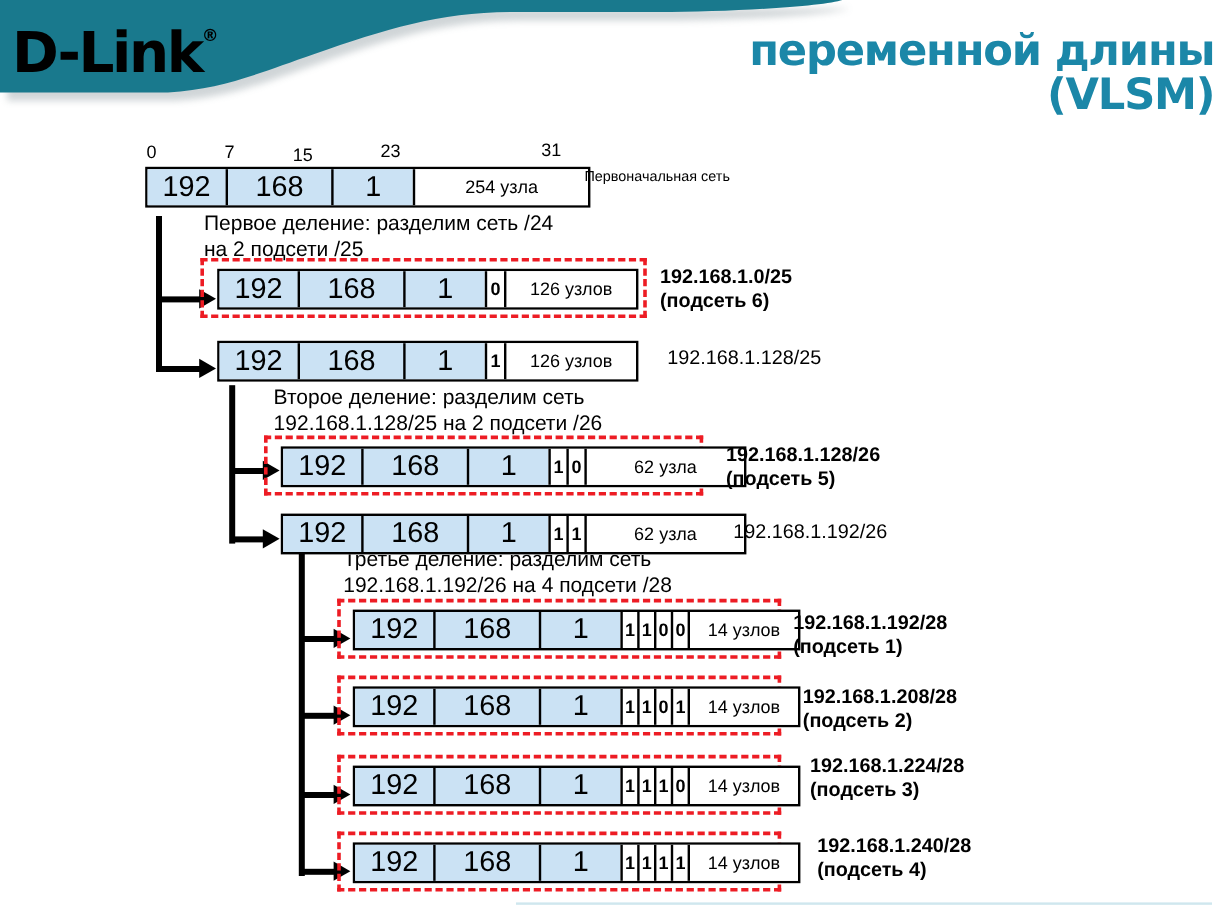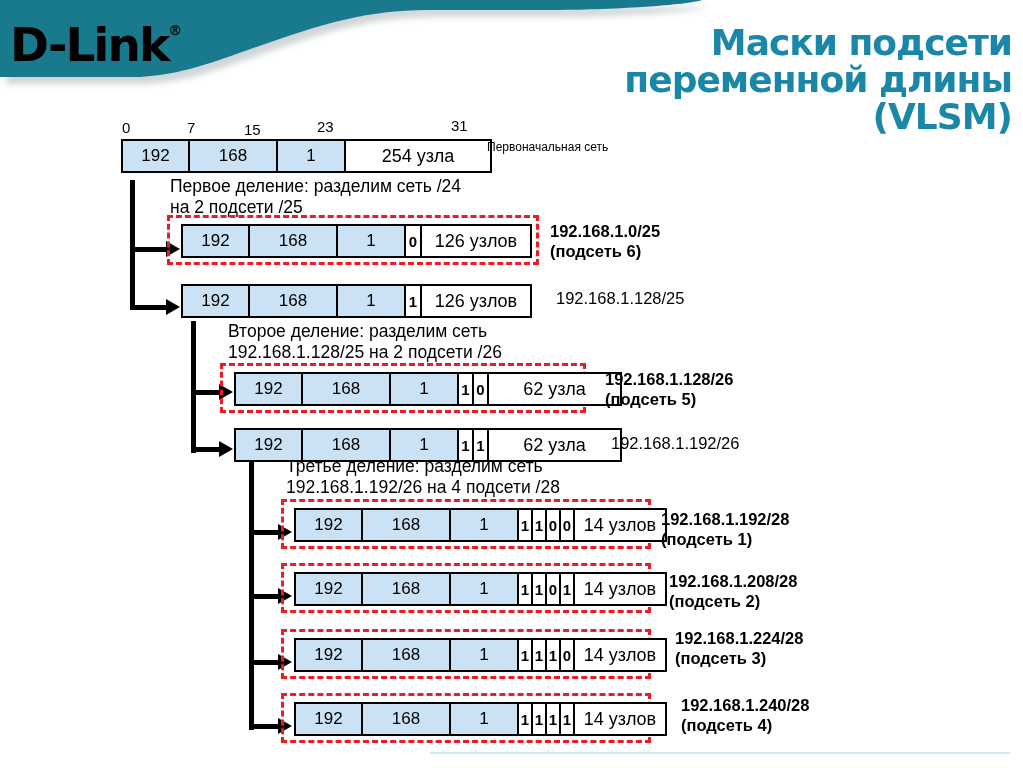--- a/index.html
+++ b/index.html
@@ -16,25 +16,25 @@
   .title{position:absolute;top:24px;right:11px;text-align:right;font-weight:bold;
          font-size:36px;line-height:37px;color:#1b87a8;font-family:"DejaVu Sans",sans-serif;
          letter-spacing:-1px;}
 
   
   .ipbox{position:absolute;display:flex;border:2px solid #000;background:#fff;
          height:34px;box-sizing:border-box;}
   .cell{box-sizing:border-box;border-left:2px solid #000;display:flex;align-items:center;
         justify-content:center;height:100%;flex:none;}
   .cell.first{border-left:none;}
-  .oct{background:#cbe2f4;font-size:17px;}
+  .oct{background:#cbe2f4;font-size:24px;}
   .o1{width:65px}.o2{width:88px}.o3{width:68px}
   .bit{background:#fff;font-weight:bold;font-size:15px;}
   .bit25{width:16px}.bit26{width:15px}.bit28{width:14px}
-  .hosts{background:#fff;font-size:18px;}
+  .hosts{background:#fff;font-size:15px;}
   .h24{width:146px}.h25{width:110px}.h26{width:133px}.h28{width:92px}
 
   .dash{position:absolute;border:3px dashed #ed1c24;box-sizing:border-box;width:372px;height:50px;}
 
   
   .bitlabel{position:absolute;font-size:15px;color:#000;}
   .netlabel{position:absolute;font-size:12px;line-height:21px;}
   .caption{position:absolute;font-size:17.5px;line-height:20.5px;}
   .sublabel{position:absolute;font-size:16.5px;line-height:20px;}
   .sublabel.bold{font-weight:bold;}
@@ -55,21 +55,20 @@
       <filter id="soft" x="-20%" y="-20%" width="140%" height="140%">
         <feGaussianBlur stdDeviation="3"></feGaussianBlur>
       </filter>
     </defs>
   <path d="M0 0 H702 C688 5 612 10 548 10 H428 C367 10 322 24 262 45 C213 62 186 74 140 77 H0 Z" transform="translate(6,7)" fill="#97a3a8" opacity="0.45" filter="url(#soft)"></path>
   <path d="M0 0 H702 C688 5 612 10 548 10 H428 C367 10 322 24 262 45 C213 62 186 74 140 77 H0 Z" fill="#19798d"></path>
 </svg>
 <div id="logo"><span>D-Link</span><sup>®</sup></div>
 
 <div class="title">
-  <div>Маски подсети</div>
   <div>переменной длины</div>
   <div>(VLSM)</div>
 </div>
 
 <span class="bitlabel" style="left:122px;top:119px">0</span>
 <span class="bitlabel" style="left:187px;top:119px">7</span>
 <span class="bitlabel" style="left:244px;top:121px">15</span>
 <span class="bitlabel" style="left:317px;top:118px">23</span>
 <span class="bitlabel" style="left:451px;top:117px">31</span>
 

